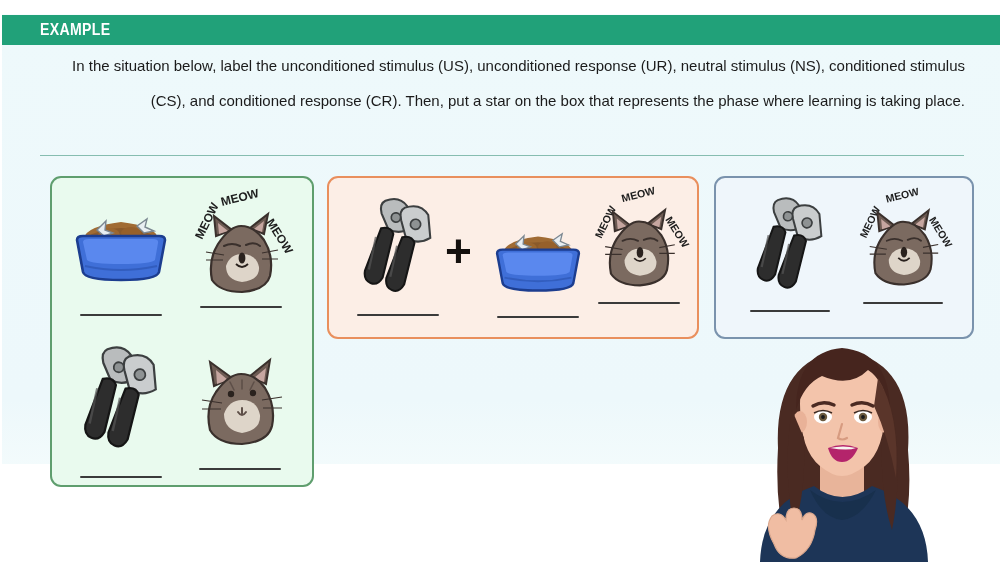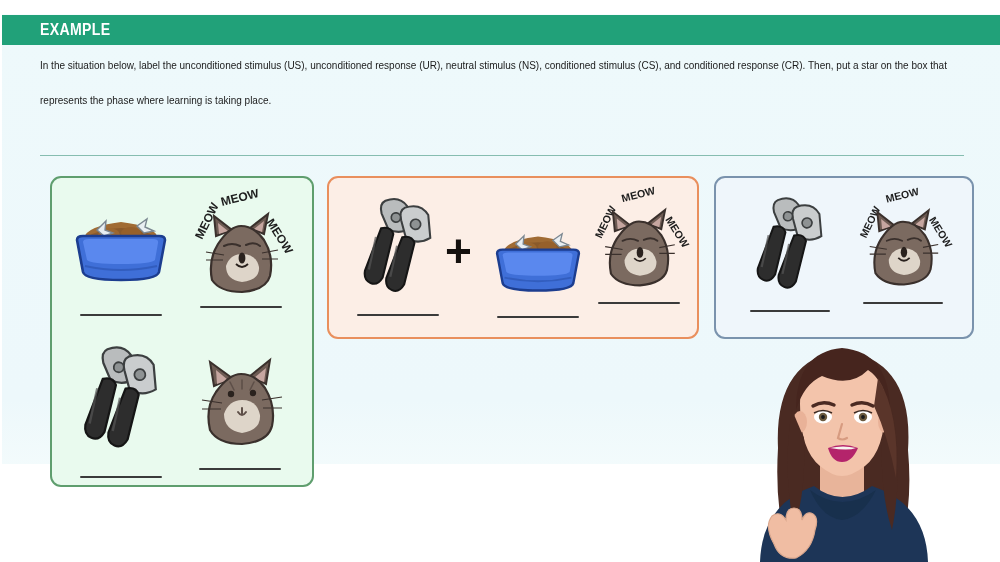--- a/index.html
+++ b/index.html
@@ -41,22 +41,23 @@
     transform: scaleX(0.88);
     transform-origin: left center;
   }
 
   
   .instructions {
     position: absolute;
     left: 38px; top: 48px;
     width: 925px;
     color: #1b1b1b;
-    font-size: 10px;
+    font-size: 15px;
     line-height: 35px;
+    text-align: right;
   }
 
   .divider {
     position: absolute;
     left: 38px; top: 155px;
     width: 924px; height: 1px;
     background: #86bdb0;
   }
 
   

